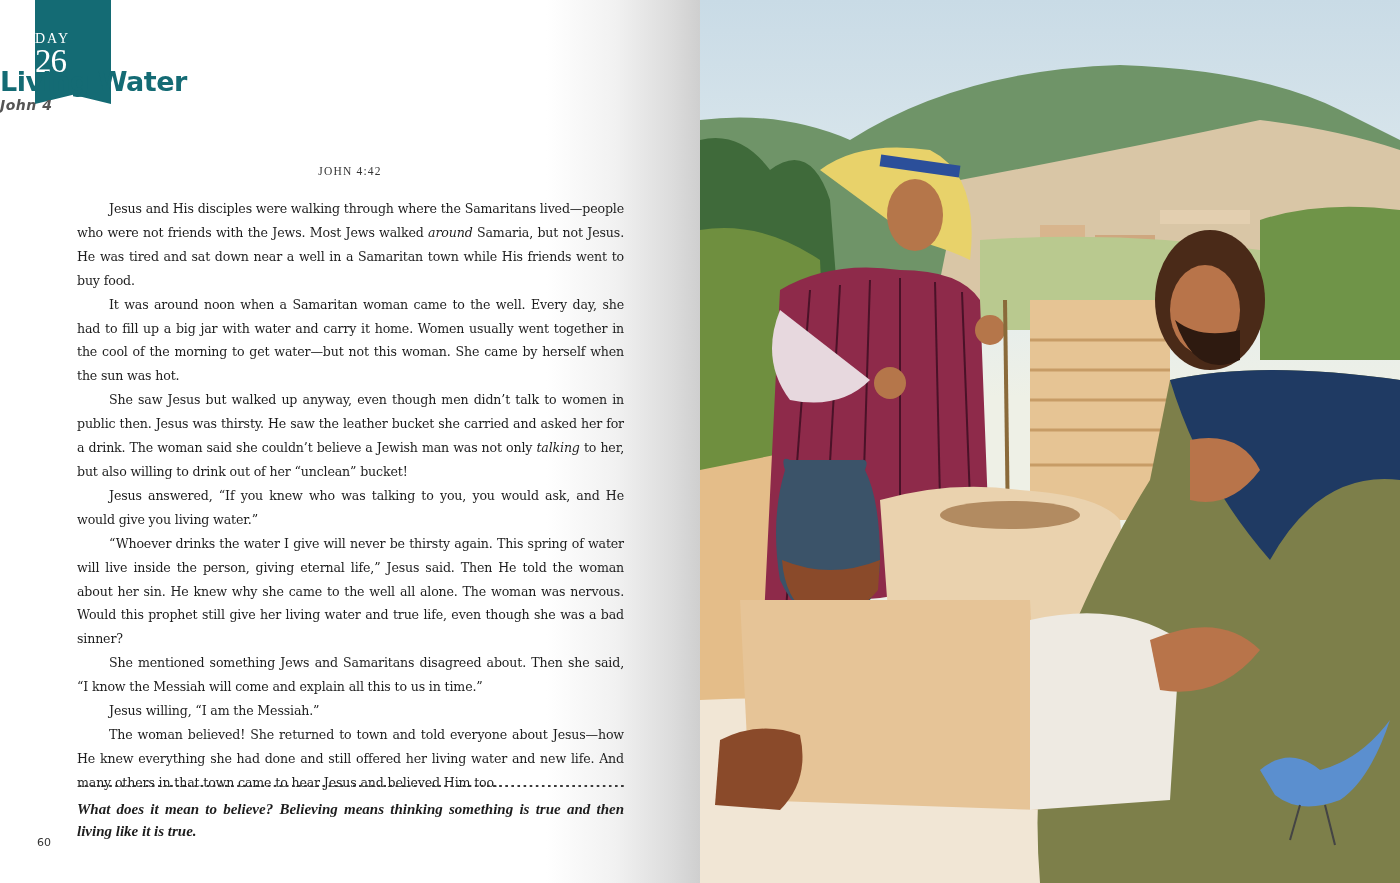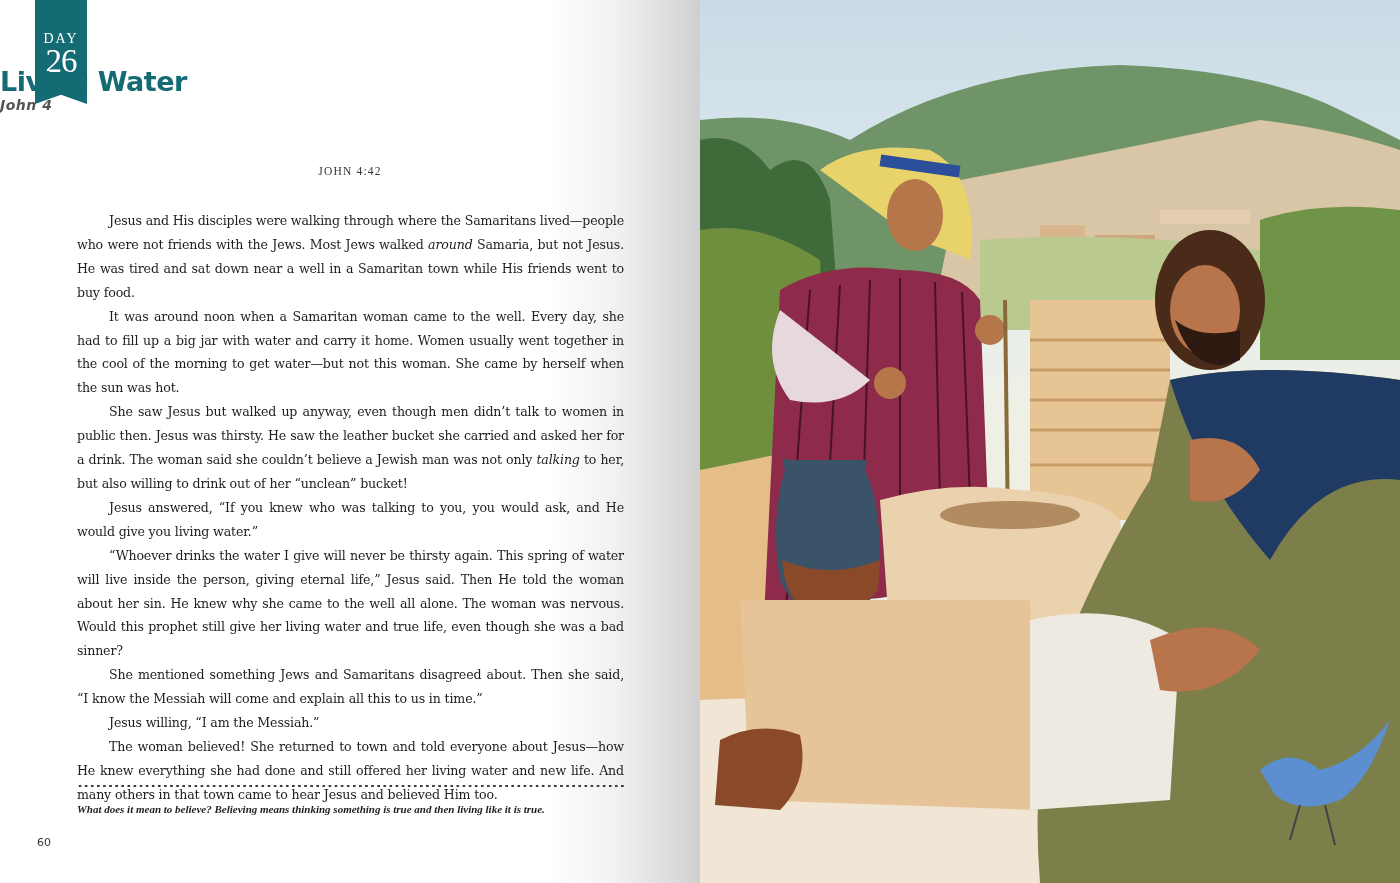--- a/index.html
+++ b/index.html
@@ -6,24 +6,24 @@
   html, body { width: 1400px; height: 883px; overflow: hidden; background: #ffffff; }
   body { position: relative; font-family: "DejaVu Serif", serif; color: #1d1d1d; }
 
   
   .left-page {
     position: absolute; left: 0; top: 0; width: 700px; height: 883px;
     background: linear-gradient(to right, #ffffff 0%, #ffffff 78%, #f1f1f1 88%, #dcdcdc 96%, #cfcfcf 100%);
     overflow: hidden;
   }
   .day-ribbon {
-    position: absolute; left: 35px; top: 0; width: 52px; height: 104px;
+    position: absolute; left: 35px; top: 0; width: 76px; height: 104px;
     background: #146b74;
     clip-path: polygon(0 0, 100% 0, 100% 100%, 50% 91%, 0 100%);
-    color: #ffffff; text-align: center;
+    color: #ffffff; 
   }
   .day-label {
     display: block; margin-top: 31px;
     font-family: "Liberation Serif", serif; font-size: 14px; letter-spacing: 2px;
   }
   .day-number {
     display: block; margin-top: -2px;
     font-family: "Liberation Serif", serif; font-size: 33px; line-height: 33px; letter-spacing: -1px;
   }
   .title-block { position: absolute; left: 0; top: 64px; width: 700px; }
@@ -38,35 +38,35 @@
   .key-verse {
     position: absolute; left: 80px; top: 124px; width: 540px; text-align: center;
     font-family: "Liberation Serif", serif; font-style: italic; font-size: 14px; line-height: 21px;
     color: #1d1d1d;
   }
   .key-verse-ref {
     position: absolute; left: 0; top: 165px; width: 700px; text-align: center;
     font-family: "Liberation Serif", serif; font-size: 11.5px; letter-spacing: 1.2px; color: #333;
   }
   .story {
-    position: absolute; left: 77px; top: 209px; width: 547px;
+    position: absolute; left: 77px; top: 197px; width: 547px;
     font-family: "DejaVu Serif", serif; font-size: 12.6px; line-height: 23.9px;
     text-align: justify; color: #1d1d1d; letter-spacing: -0.15px;
   }
   .story p { text-indent: 32px; }
   .story em { font-style: italic; }
   .divider-dots {
     position: absolute; left: 77px; top: 784px; width: 547px; height: 4px;
     background-image: radial-gradient(circle, #3a3a3a 1.1px, transparent 1.3px);
     background-size: 6.1px 4px; background-repeat: repeat-x;
   }
   .reflection {
     position: absolute; left: 77px; top: 798px; width: 547px;
     font-family: "Liberation Serif", serif; font-weight: bold; font-style: italic;
-    font-size: 11px; line-height: 22px; text-align: justify; color: #1d1d1d;
+    font-size: 15px; line-height: 22px; text-align: justify; color: #1d1d1d;
   }
   .page-number {
     position: absolute; left: 37px; top: 836px;
     font-family: "DejaVu Sans", sans-serif; font-size: 11px; color: #333;
   }
 
   
   .right-page {
     position: absolute; left: 700px; top: 0; width: 700px; height: 883px; overflow: hidden;
     background: linear-gradient(to bottom, #c9dbe6 0%, #e2ecef 30%, #eef0e6 45%);

